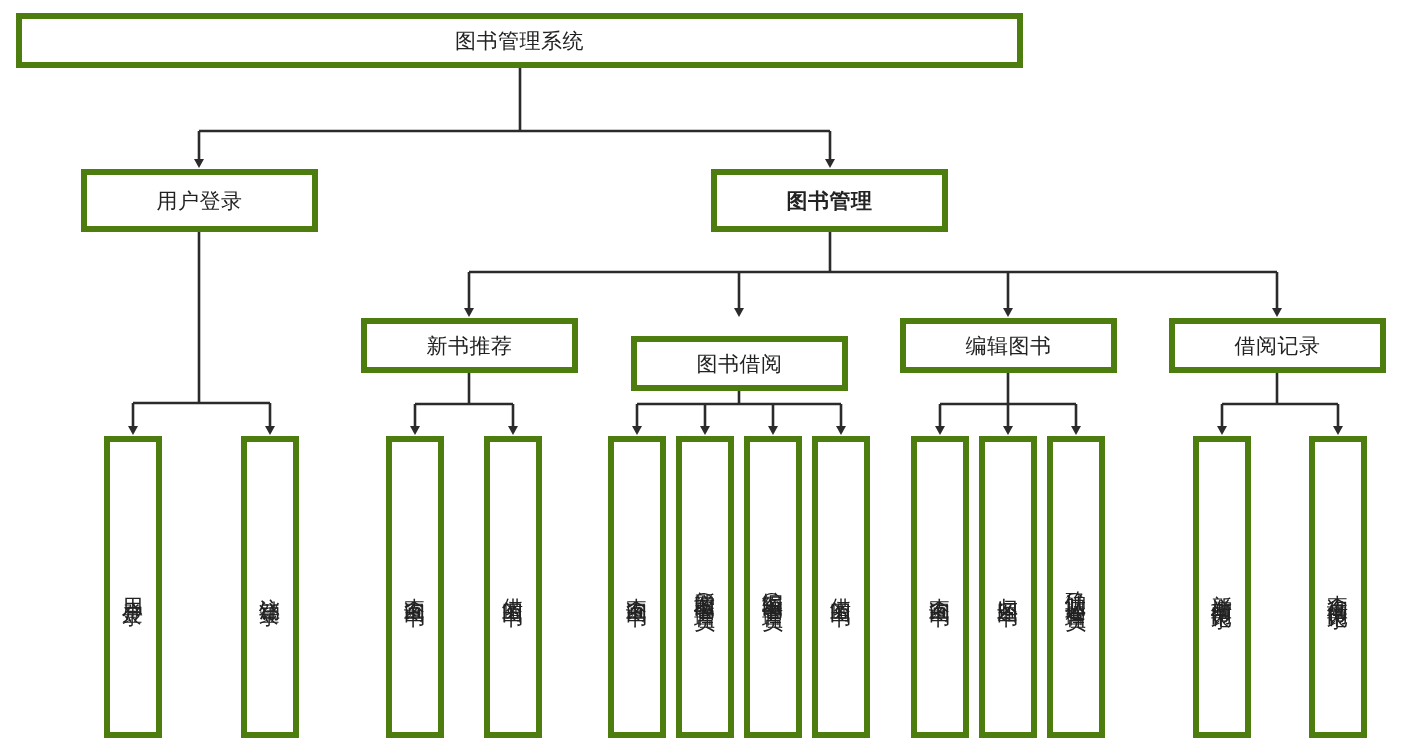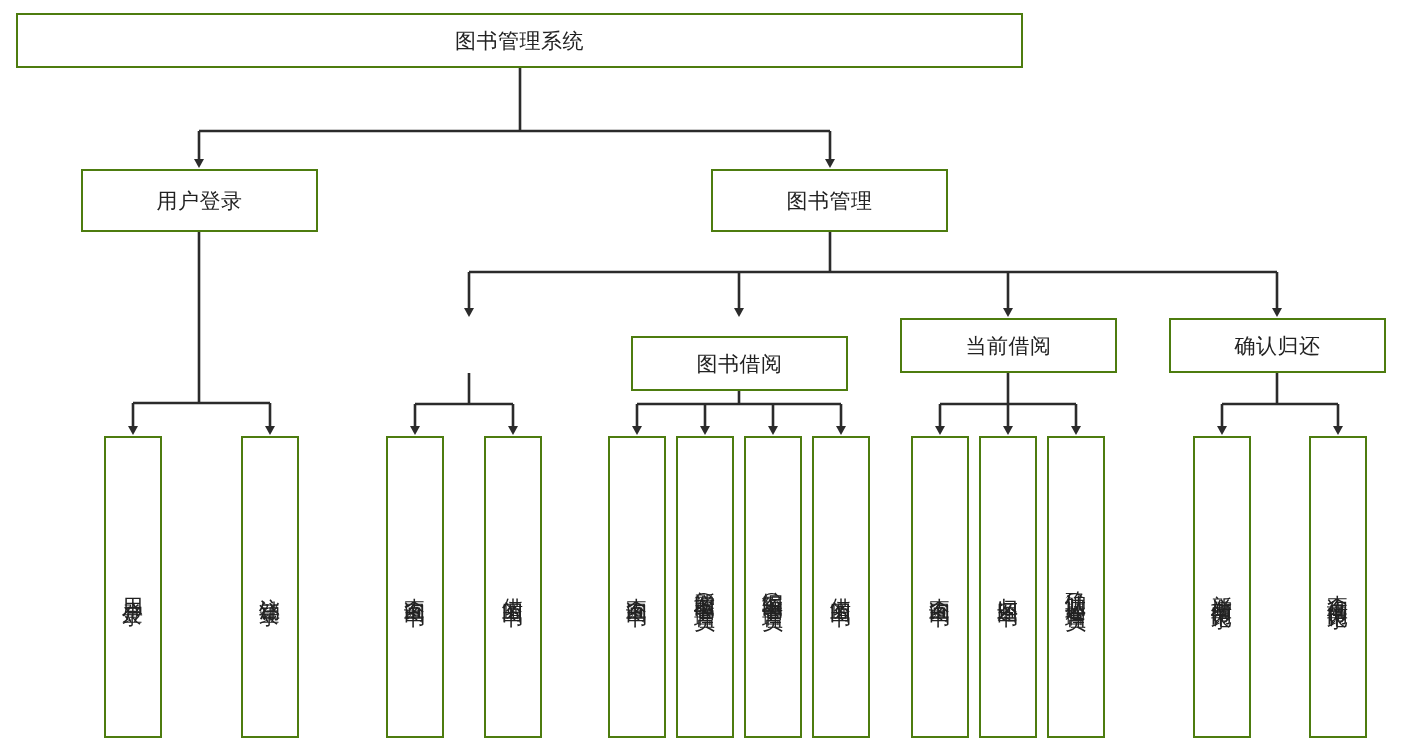--- a/index.html
+++ b/index.html
@@ -20,21 +20,21 @@
   #wires {
     position: absolute;
     left: 0;
     top: 0;
     width: 1405px;
     height: 747px;
   }
   .node {
     position: absolute;
     box-sizing: border-box;
-    border: 2px solid #4d7c0f;
+    border: 6px solid #4d7c0f;
     background: #ffffff;
     display: flex;
     align-items: center;
     justify-content: center;
     color: #222222;
   }
   .node.horiz {
     font-size: 21px;
     letter-spacing: 0.5px;
   }
@@ -117,32 +117,35 @@
     </g>
   </svg>
 
   <div class="node horiz" style="left:16px; top:13px; width:1007px; height:55px;">
     <span>图书管理系统</span>
   </div>
 
   <div class="node horiz" style="left:81px; top:169px; width:237px; height:63px;">
     <span>用户登录</span>
   </div>
-  <div class="node horiz" style="left:711px; top:169px; width:237px; height:63px;">
+  <div class="node horiz" style="left:711px; top:169px; width:237px; height:63px;font-weight:bold;">
     <span>图书管理</span>
   </div>
 
+  <div class="node horiz" style="left:361px; top:318px; width:217px; height:55px;">
+    <span>新书推荐</span>
+  </div>
   <div class="node horiz" style="left:631px; top:336px; width:217px; height:55px;">
     <span>图书借阅</span>
   </div>
   <div class="node horiz" style="left:900px; top:318px; width:217px; height:55px;">
-    <span>当前借阅</span>
+    <span>编辑图书</span>
   </div>
   <div class="node horiz" style="left:1169px; top:318px; width:217px; height:55px;">
-    <span>确认归还</span>
+    <span>借阅记录</span>
   </div>
 
   <div class="node vert" style="left:104px; top:436px; width:58px; height:302px;">
     <span class="vlabel">用户登录</span>
   </div>
   <div class="node vert" style="left:241px; top:436px; width:58px; height:302px;">
     <span class="vlabel">注销登录</span>
   </div>
 
   <div class="node vert" style="left:386px; top:436px; width:58px; height:302px;">

